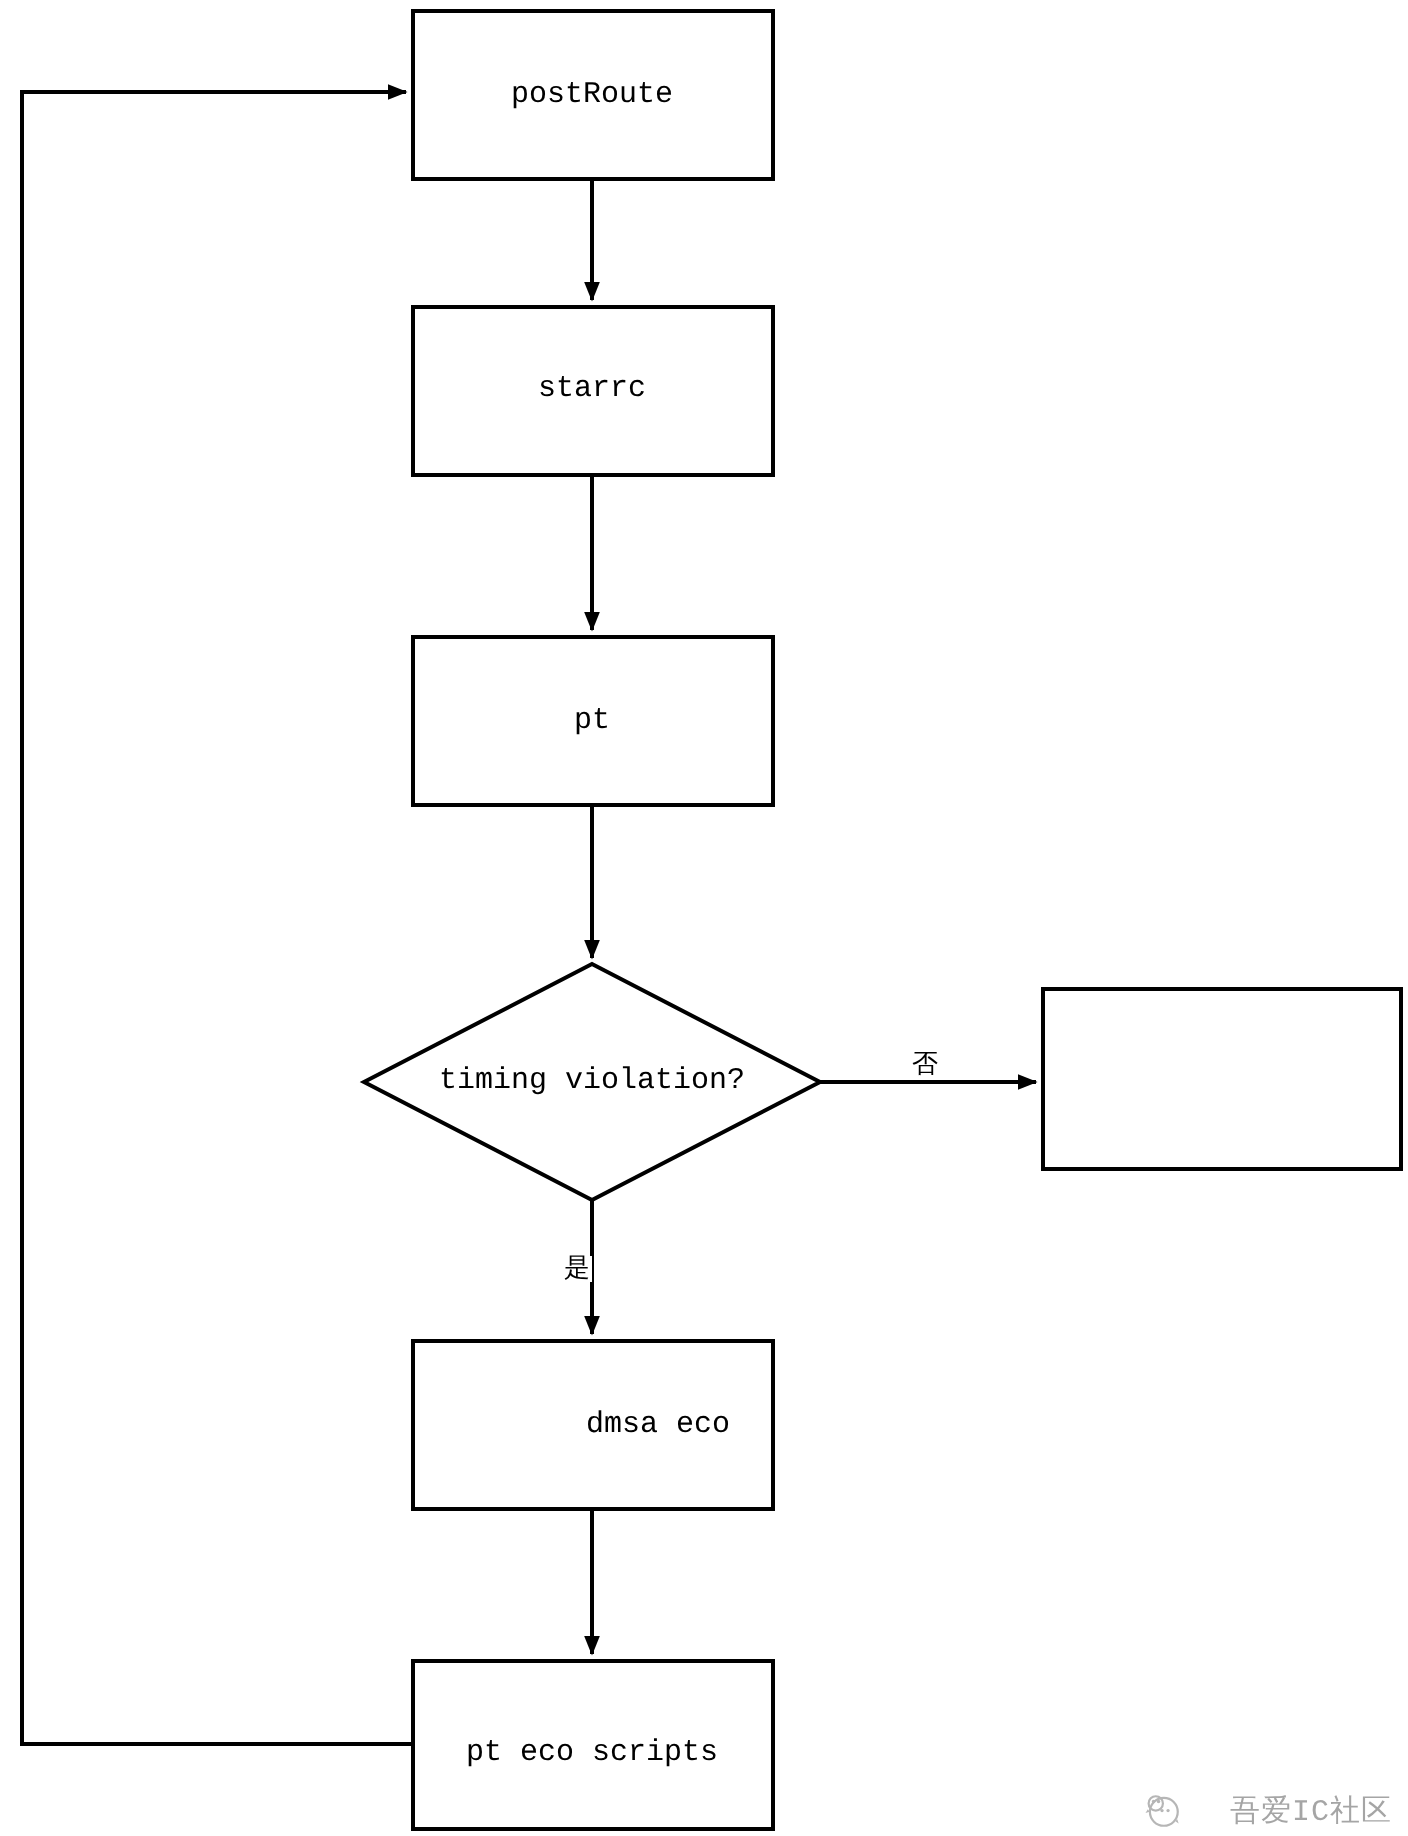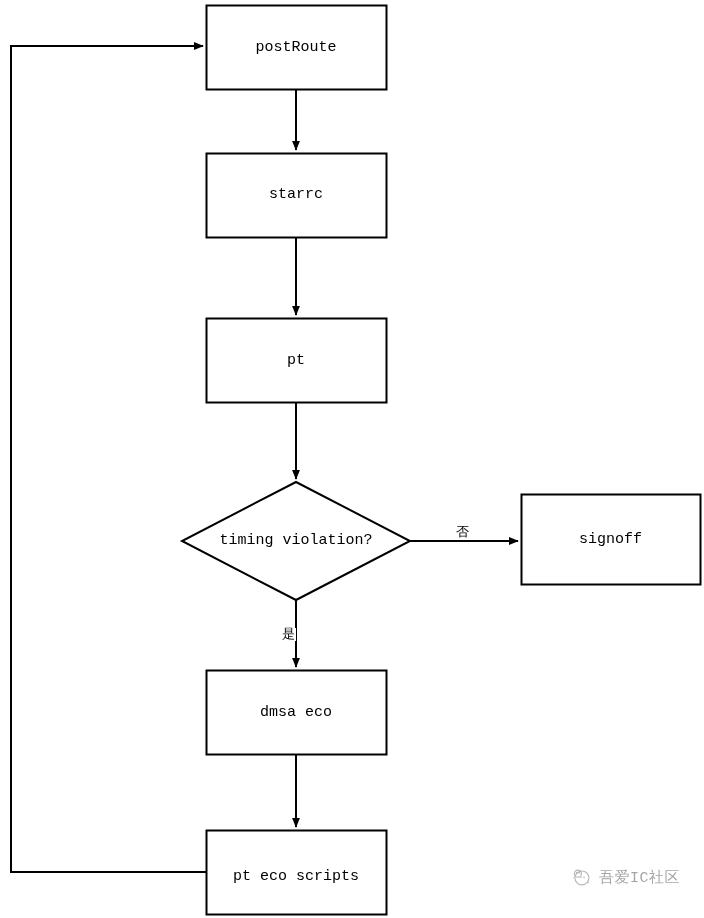--- a/index.html
+++ b/index.html
@@ -43,22 +43,23 @@
     color: #000000;
     background: #ffffff;
     padding: 0 1px;
     line-height: 1;
     white-space: nowrap;
   }
   .watermark {
     position: absolute;
     display: flex;
     align-items: center;
-    gap: 7px;
+    gap: 23px;
     opacity: 0.62;
+    margin-top: 28px;
   }
   .watermark-text {
     font-size: 15px;
     color: #6f6f6f;
     letter-spacing: 0.5px;
     white-space: nowrap;
   }
   .wm-logo {
     width: 22px;
     height: 22px;
@@ -107,23 +108,22 @@
   </svg>
 
   <div class="node-label" style="left:206px; top:5px; width:180px; height:85px;">postRoute</div>
 
   <div class="node-label" style="left:206px; top:153px; width:180px; height:83px;">starrc</div>
 
   <div class="node-label" style="left:206px; top:318px; width:180px; height:85px;">pt</div>
 
   <div class="node-label" style="left:182px; top:482px; width:228px; height:118px;">timing violation?</div>
 
-  <div class="node-label" style="left:521px; top:494px; width:179px; height:91px;">signoff</div>
 
-  <div class="node-label" style="left:206px; top:670px; width:180px; height:85px;">dmsa eco</div>
+  <div class="node-label" style="left:206px; top:670px; width:180px; height:85px;padding-left:33px;">dmsa eco</div>
 
   <div class="node-label" style="left:206px; top:830px; width:180px; height:93px;">pt eco scripts</div>
 
   <div class="edge-label" style="left:455px; top:526px;">否</div>
 
   <div class="edge-label" style="left:281px; top:628px;">是</div>
 
   <div class="watermark" style="left:570px; top:866px;">
     <svg class="wm-logo" viewBox="0 0 24 24" xmlns="http://www.w3.org/2000/svg">
       <circle cx="13" cy="13" r="7.6" fill="none" stroke="#8a8a8a" stroke-width="1.2"></circle>

